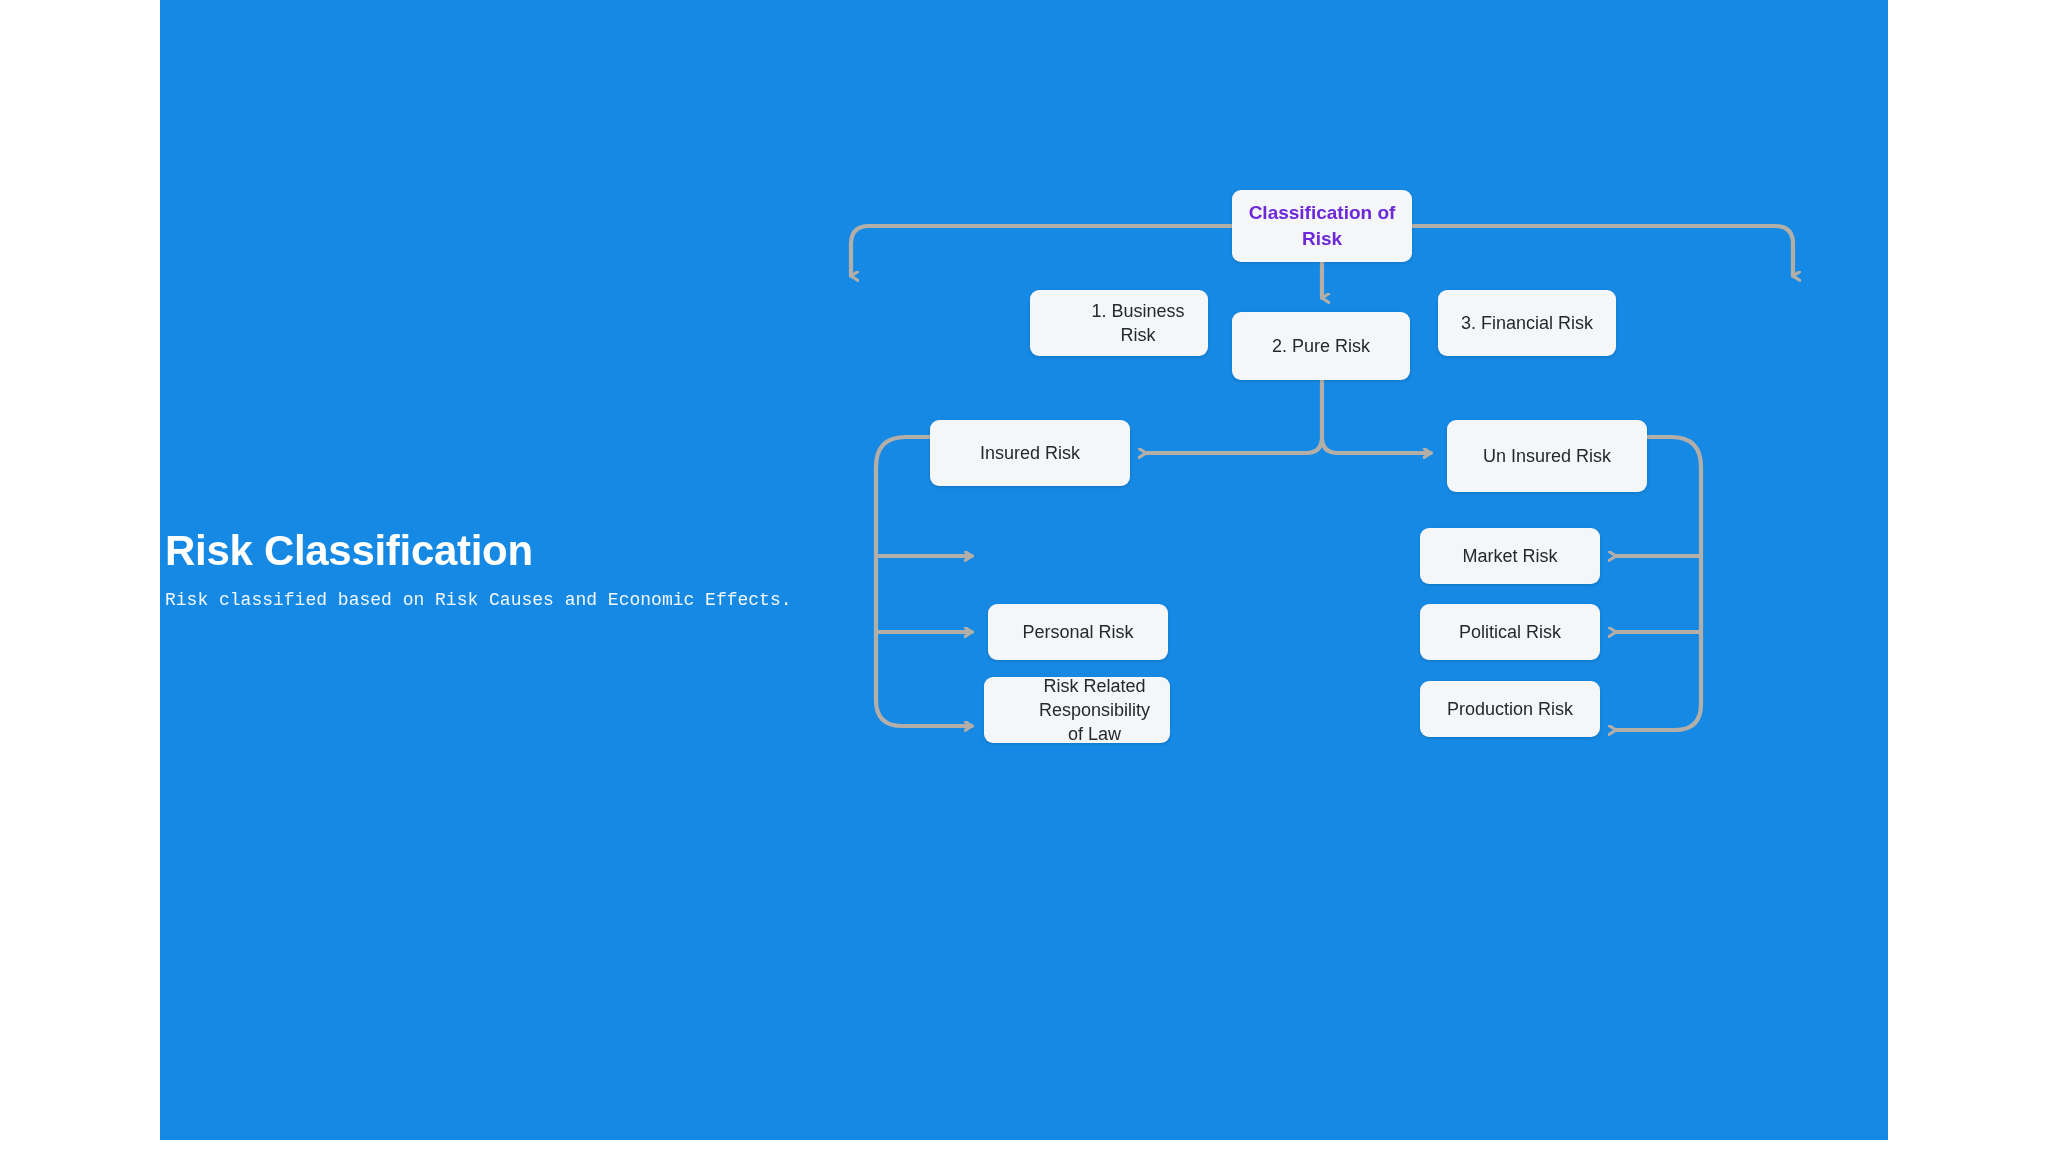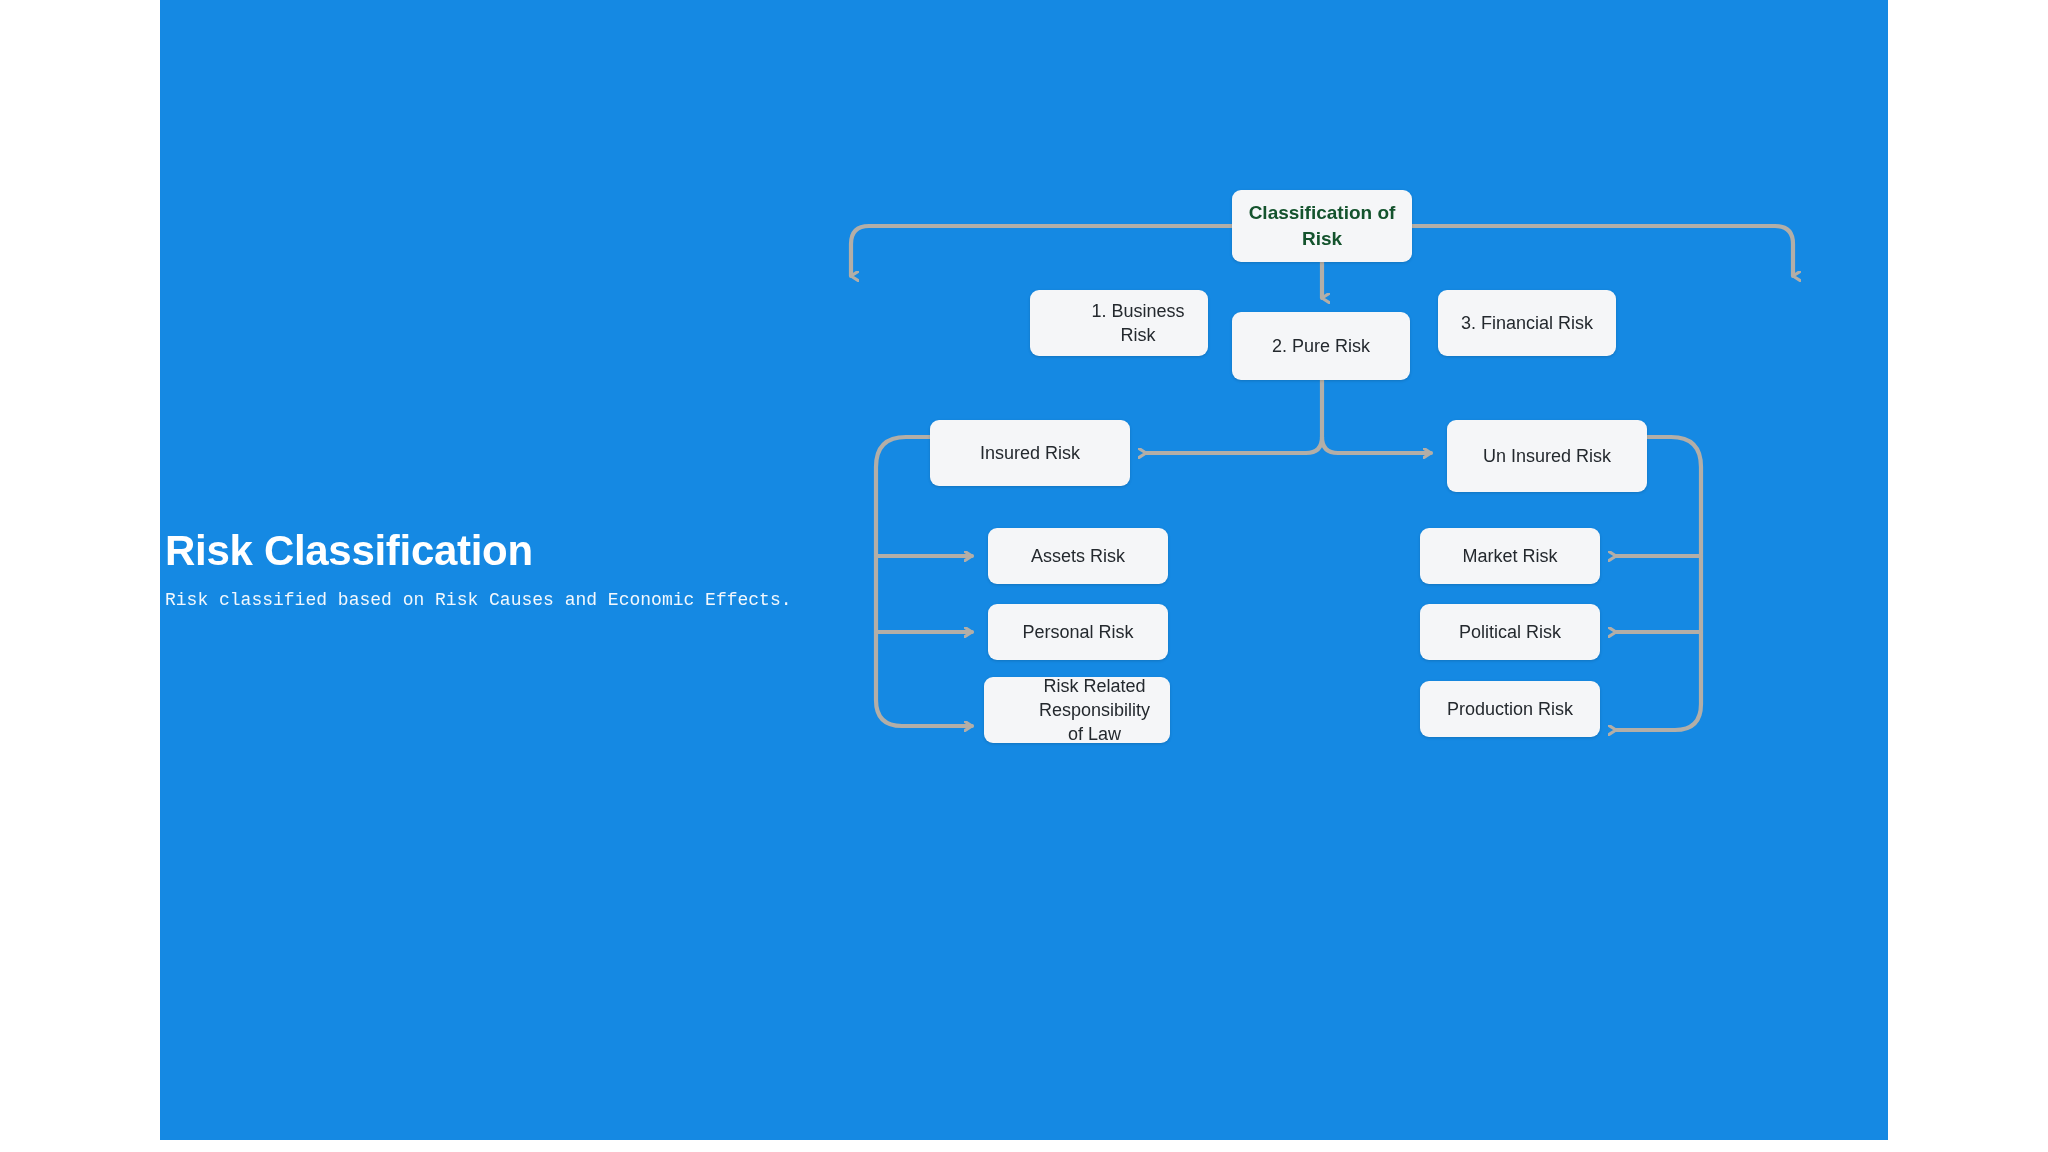--- a/index.html
+++ b/index.html
@@ -71,21 +71,21 @@
   }
   .node-label {
     font-size: 18px;
     color: #24292e;
     line-height: 1.35;
     white-space: pre-line;
   }
   .node-root .node-label {
     font-weight: bold;
     font-size: 19px;
-    color: #14532d;
+    color: #6d28d9;
   }
 </style>
 </head>
 <body>
 
 <div id="slide">
 
   <div id="canvas">
 
     <svg id="diagram" viewBox="0 0 1728 1140" xmlns="http://www.w3.org/2000/svg">
@@ -141,23 +141,20 @@
     </div>
 
     <div class="node-box" style="left:770px;top:420px;width:200px;height:66px;">
       <span class="node-label">Insured Risk</span>
     </div>
 
     <div class="node-box" style="left:1287px;top:420px;width:200px;height:72px;">
       <span class="node-label">Un Insured Risk</span>
     </div>
 
-    <div class="node-box" style="left:828px;top:528px;width:180px;height:56px;">
-      <span class="node-label">Assets Risk</span>
-    </div>
 
     <div class="node-box" style="left:828px;top:604px;width:180px;height:56px;align-items:center;">
       <span class="node-label">Personal Risk</span>
     </div>
 
     <div class="node-box" style="left:824px;top:677px;width:186px;height:66px;padding-left:45px;">
       <span class="node-label">Risk Related
 Responsibility of Law</span>
     </div>
 

